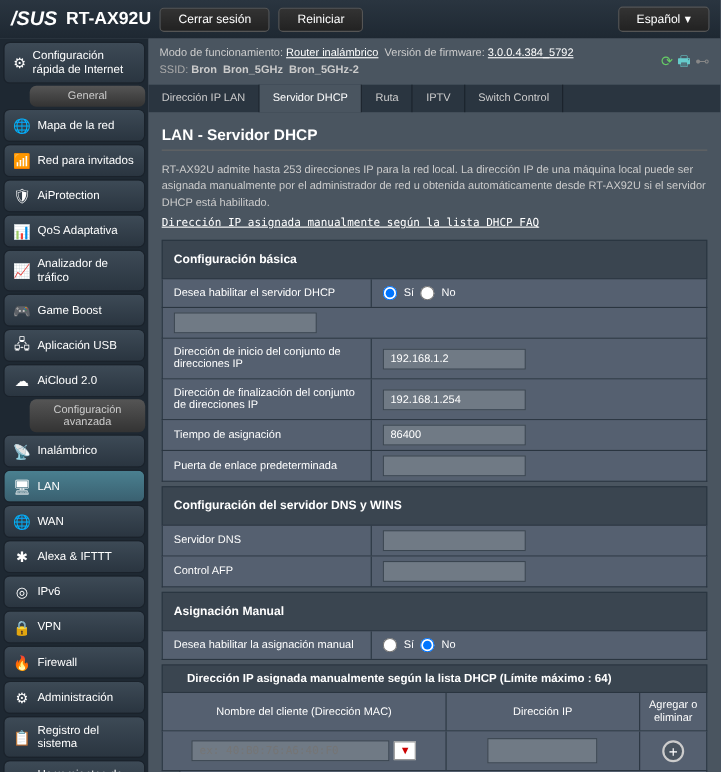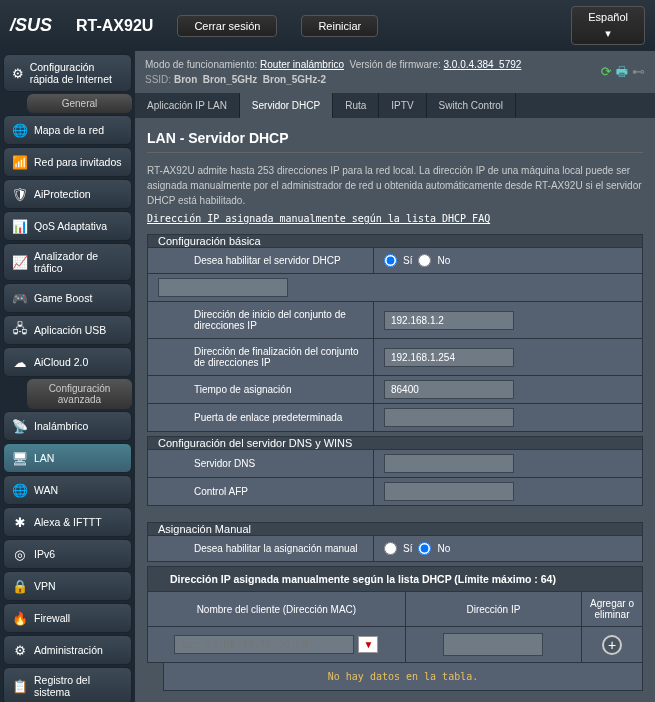--- a/index.html
+++ b/index.html
@@ -1,23 +1,23 @@
 <!DOCTYPE html>
 <html><head>
 <meta charset="utf-8">
 <style>
   * { box-sizing: border-box; margin: 0; padding: 0; }
   body { font-family: Arial, sans-serif; background: #4a5560; font-size: 11px; color: #fff; width: 655px; }
   
-  .header { background: linear-gradient(#2a3540, #1e2832); padding: 6px 10px; display: flex; align-items: center; gap: 24px; }
+  .header { background: linear-gradient(#2a3540, #1e2832); padding: 6px 10px; display: flex; align-items: center; gap: 8px; }
   .logo { font-size: 18px; font-weight: bold; font-style: italic; }
   .model { font-size: 16px; font-weight: bold; }
   .btn-hdr { background: linear-gradient(#333, #222); border: 1px solid #555; color: #fff; padding: 4px 16px; border-radius: 4px; font-size: 11px; cursor: pointer; }
   .spacer { flex: 1; }
-  .lang { display: flex; align-items: center; gap: 4px; flex-direction: column; }
+  .lang { display: flex; align-items: center; gap: 4px; }
   
   .container { display: flex; }
   
   .sidebar { width: 135px; background: #1e2832; display: flex; flex-direction: column; gap: 2px; padding: 3px; }
   .side-btn { background: linear-gradient(#3d4a56, #2a3540); border: 1px solid #1a222b; border-radius: 6px; padding: 6px 8px; color: #fff; font-size: 10.5px; display: flex; align-items: center; gap: 6px; cursor: pointer; text-align: left; min-height: 28px; }
   .side-btn.highlight { background: linear-gradient(#4a8090, #3a6070); }
   .side-hdr { background: linear-gradient(#555, #333); border-radius: 6px; padding: 4px 8px; text-align: center; color: #ccc; font-size: 10px; margin-left: 24px; }
   .icon { width: 16px; height: 16px; display: inline-flex; align-items: center; justify-content: center; font-size: 13px; }
   
   .main { flex: 1; background: #4a5560; }
@@ -28,23 +28,23 @@
   
   .tabs { display: flex; background: #2a3540; }
   .tab { padding: 7px 12px; font-size: 10px; color: #ccc; cursor: pointer; border-right: 1px solid #1a222b; }
   .tab.active { background: #4a5560; color: #fff; }
   
   .content { padding: 12px; }
   .title { font-size: 14px; font-weight: bold; color: #fff; border-bottom: 1px solid #666; padding-bottom: 6px; margin-bottom: 10px; }
   .desc { font-size: 10px; color: #ccc; line-height: 1.5; margin-bottom: 4px; }
   .desc-link { font-size: 10px; color: #fff; text-decoration: underline; font-family: monospace; margin-bottom: 10px; display: inline-block; }
   
-  .section-hdr { background: #3a4550; padding: 0 10px; font-size: 11px; font-weight: normal; border: 1px solid #2a3540; }
+  .section-hdr { background: #3a4550; padding: 11px 10px; font-size: 11px; font-weight: bold; border: 1px solid #2a3540; }
   .form-row { display: flex; border: 1px solid #2a3540; border-top: none; background: #556070; }
-  .form-label { width: 190px; padding: 7px 10px; font-size: 10px; color: #fff; border-right: 1px solid #2a3540; display: flex; align-items: center; margin-left: 36px; }
+  .form-label { width: 190px; padding: 7px 10px; font-size: 10px; color: #fff; border-right: 1px solid #2a3540; display: flex; align-items: center; }
   .form-val { flex: 1; padding: 4px 10px; display: flex; align-items: center; gap: 8px; font-size: 10px; }
   .form-val input[type="text"] { background: #707a85; border: 1px solid #3a4550; padding: 3px 6px; width: 130px; color: #fff; font-size: 10px; }
   .radio-grp { display: flex; gap: 6px; align-items: center; }
   .radio-grp input { margin: 0; }
   
   .manual-table { margin-top: 4px; }
   .mt-hdr { background: #3a4550; padding: 6px 22px; font-size: 10.5px; font-weight: bold; border: 1px solid #2a3540; }
   .mt-row { display: flex; background: #556070; border: 1px solid #2a3540; border-top: none; }
   .mt-cell { padding: 6px; text-align: center; font-size: 10px; border-right: 1px solid #2a3540; display: flex; align-items: center; justify-content: center; }
   .mt-cell:last-child { border-right: none; }
@@ -166,21 +166,21 @@
         <b>Bron_5GHz-2</b>
       </div>
       <div class="status-icons">
         <span style="color:#6c6">⟳</span>
         <span style="color:#6cc">🖶</span>
         <span style="color:#888">⊷</span>
       </div>
     </div>
 
     <div class="tabs">
-      <div class="tab">Aplicación IP LAN</div>
+      <div class="tab">Dirección IP LAN</div>
       <div class="tab active">Servidor DHCP</div>
       <div class="tab">Ruta</div>
       <div class="tab">IPTV</div>
       <div class="tab">Switch Control</div>
     </div>
 
     <div class="content">
       <div class="title">LAN - Servidor DHCP</div>
       <p class="desc">RT-AX92U admite hasta 253 direcciones IP para la red local. La dirección IP de una máquina local puede ser asignada manualmente por el administrador de red u obtenida automáticamente desde RT-AX92U si el servidor DHCP está habilitado.</p>
       <a class="desc-link">Dirección IP asignada manualmente según la lista DHCP FAQ</a>
@@ -232,21 +232,21 @@
             <input type="text" style="">
           </div>
       </div>
       <div class="form-row">
         <div class="form-label">Control AFP</div>
         <div class="form-val">
             <input type="text" style="">
           </div>
       </div>
 
-      <div class="section-hdr" style="margin-top:16px">Asignación Manual</div>
+      <div class="section-hdr" style="margin-top:4px">Asignación Manual</div>
       <div class="form-row">
         <div class="form-label">Desea habilitar la asignación manual</div>
         <div class="form-val radio-grp">
           <input type="radio" style="">
             <span>Sí</span>
           <input type="radio" checked="" style="">
             <span>No</span>
         </div>
       </div>
 

